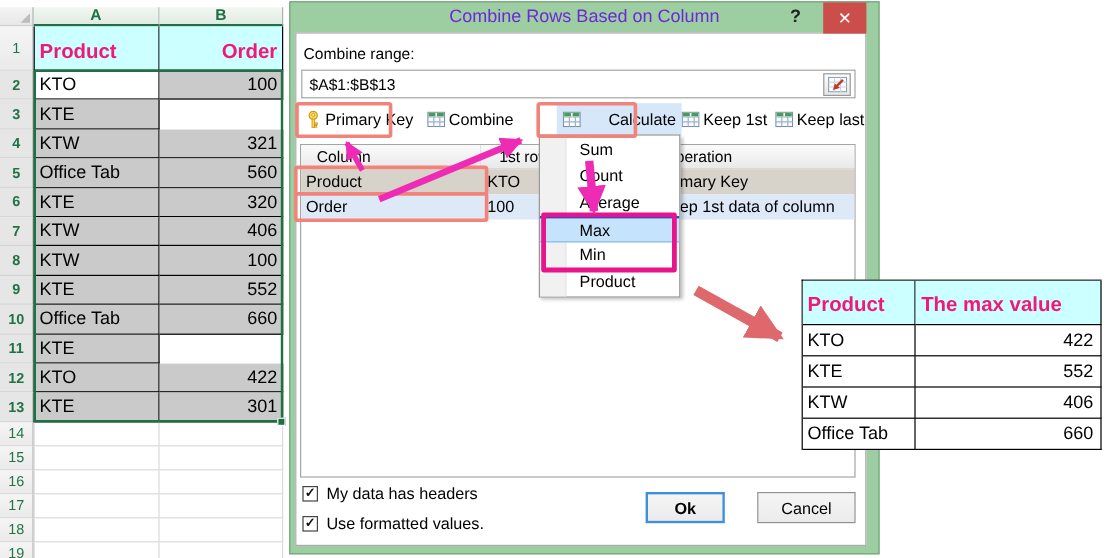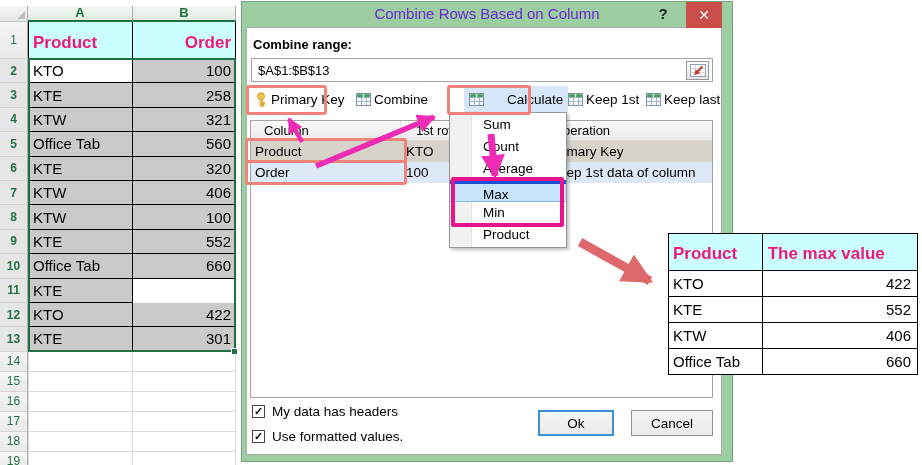--- a/index.html
+++ b/index.html
@@ -48,21 +48,21 @@
          border:1px solid #74A47C; z-index:10; }
   .dlg-title { left:241px; top:5px; width:492px; text-align:center; font-size:15px;
          color:#6d28d9; z-index:12; }
   .dlg-help { left:653px; top:5px; width:20px; text-align:center; font-size:15px;
          font-weight:bold; color:#222; z-index:13; cursor:default; }
   .dlg-close { left:686px; top:2px; width:36px; height:26px; background:#CB4E4B;
          color:#fff; display:flex; align-items:center; justify-content:center;
          font-size:14px; z-index:13; }
   .dlg-body { left:246px; top:27px; width:476px; height:428px; background:#fff;
          border:1px solid #ABABAB; z-index:11; }
-  .lbl-range { left:253px; top:37px; font-size:13px; z-index:12;font-weight:bold; }
+  .lbl-range { left:253px; top:37px; font-size:13px; z-index:12; }
   .inp { left:251px; top:58px; width:462px; height:24px; border:1px solid #A5A5A5;
          background:#fff; display:flex; align-items:center; padding:0 3px 0 6px;
          font-size:13px; z-index:12; }
   .picker { margin-left:auto; width:23px; height:19px; border:1px solid #979797;
          background:linear-gradient(#FDFDFD,#E6E6E6); display:flex; align-items:center;
          justify-content:center; }
   .tbtn { position:absolute; top:88px; height:22px; display:flex; align-items:center;
          gap:3px; font-size:13.5px; z-index:12; }
   .tbtn.calc { top:86px; height:27px; padding:0 5px; background:#D5E7F8; }
   .list { left:250px; top:120px; width:463px; height:278px; border:1px solid #A5A5A5;
@@ -76,30 +76,30 @@
   .lrow.gray { background:#D7D3CB; } .lrow.blue { background:#DEE9F8; }
   .lc1 { width:150px; padding-left:4px; } .lc2 { width:145px; padding-left:5px; }
   .lc3 { flex:1; padding-left:4px; white-space:nowrap; }
   .cbx { position:absolute; display:flex; align-items:center; gap:7px; font-size:13.5px; z-index:12; }
   .box { width:13px; height:13px; border:1px solid #444; background:#fff; display:flex;
          align-items:center; justify-content:center; font-size:11px; font-weight:bold;
          color:#111; line-height:1; }
   .btn { position:absolute; top:410px; height:26px; display:flex; align-items:center;
          justify-content:center; font-size:13.5px;
          background:linear-gradient(#F5F5F5,#EBEBEB); z-index:12; }
-  .btn.ok { left:538px; width:76px; border:2px solid #3F8FDD; }
+  .btn.ok { left:538px; width:66px; border:2px solid #3F8FDD;font-weight:bold; }
   .btn.cancel { left:631px; width:82px; border:1px solid #919191; }
 
   
   .menu { left:449px; top:112px; width:118px; background:#fff; border:1px solid #979797;
           box-shadow:2px 2px 3px rgba(0,0,0,.25); z-index:35; padding:1px 0; }
   .menu .gutter { position:absolute; left:0; top:0; bottom:0; width:22px; background:#F1F1F1;
           border-right:1px solid #E5E5E5; }
   .mi { position:relative; height:22px; line-height:22px; padding-left:33px; font-size:13.5px; }
-  .mi.hl { background:#C5E3FB; border-top:4px solid #1d4ed8; border-bottom:1px solid #84BBEA; }
+  .mi.hl { background:#C5E3FB; border-top:2px solid #1d4ed8; border-bottom:1px solid #84BBEA; }
 
   
   .rtbl { left:668px; top:233px; width:250px; border-top:1px solid #000;
           border-left:1px solid #000; background:#fff; z-index:30; }
   .rrow { display:flex; }
   .rrow > div { border-right:1px solid #000; border-bottom:1px solid #000; display:flex;
           align-items:center; }
   .rc1 { width:94px; padding-left:4px; } .rc2 { width:156px; justify-content:flex-end; padding-right:6px; }
   .rhead > div { height:37px; background:#CCFFFF; color:#F0187B; font-weight:bold;
           font-size:17px; align-items:flex-end; padding-bottom:6px; }
@@ -132,21 +132,20 @@
       <div class="cb">Order</div>
     </div>
     <div class="srow rd data sel">
       <div class="rn">2</div>
       <div class="ca cell-active">KTO</div>
       <div class="cb">100</div>
     </div>
     <div class="srow rd data sel">
       <div class="rn">3</div>
       <div class="ca">KTE</div>
-      <div class="cb">258</div>
     </div>
     <div class="srow rd data sel">
       <div class="rn">4</div>
       <div class="ca">KTW</div>
       <div class="cb">321</div>
     </div>
     <div class="srow rd data sel">
       <div class="rn">5</div>
       <div class="ca">Office Tab</div>
       <div class="cb">560</div>

